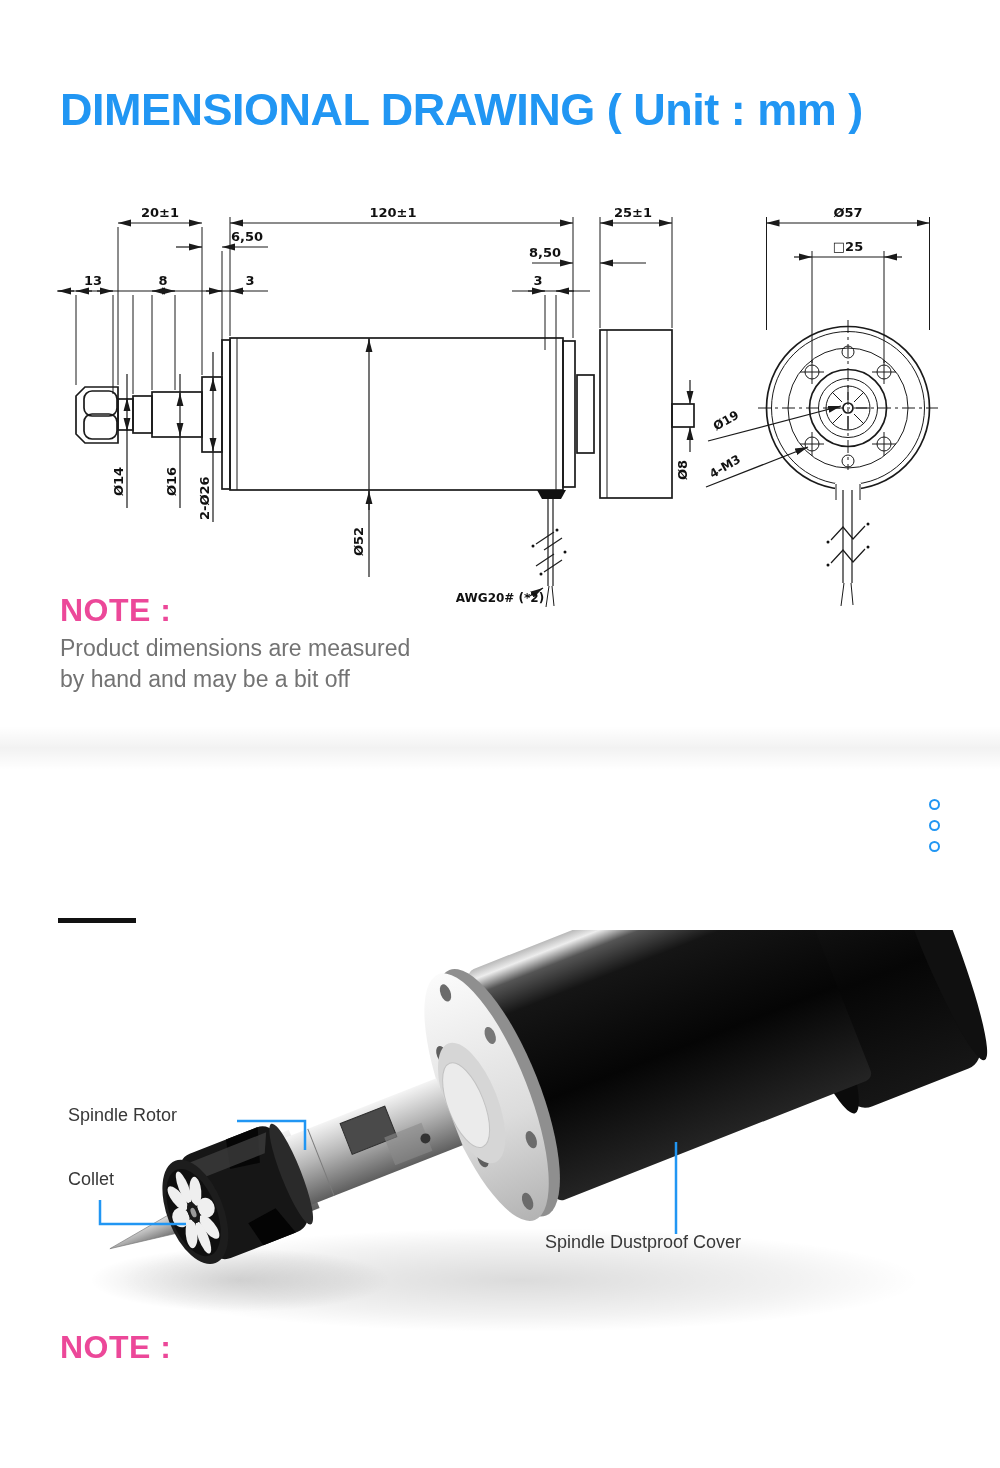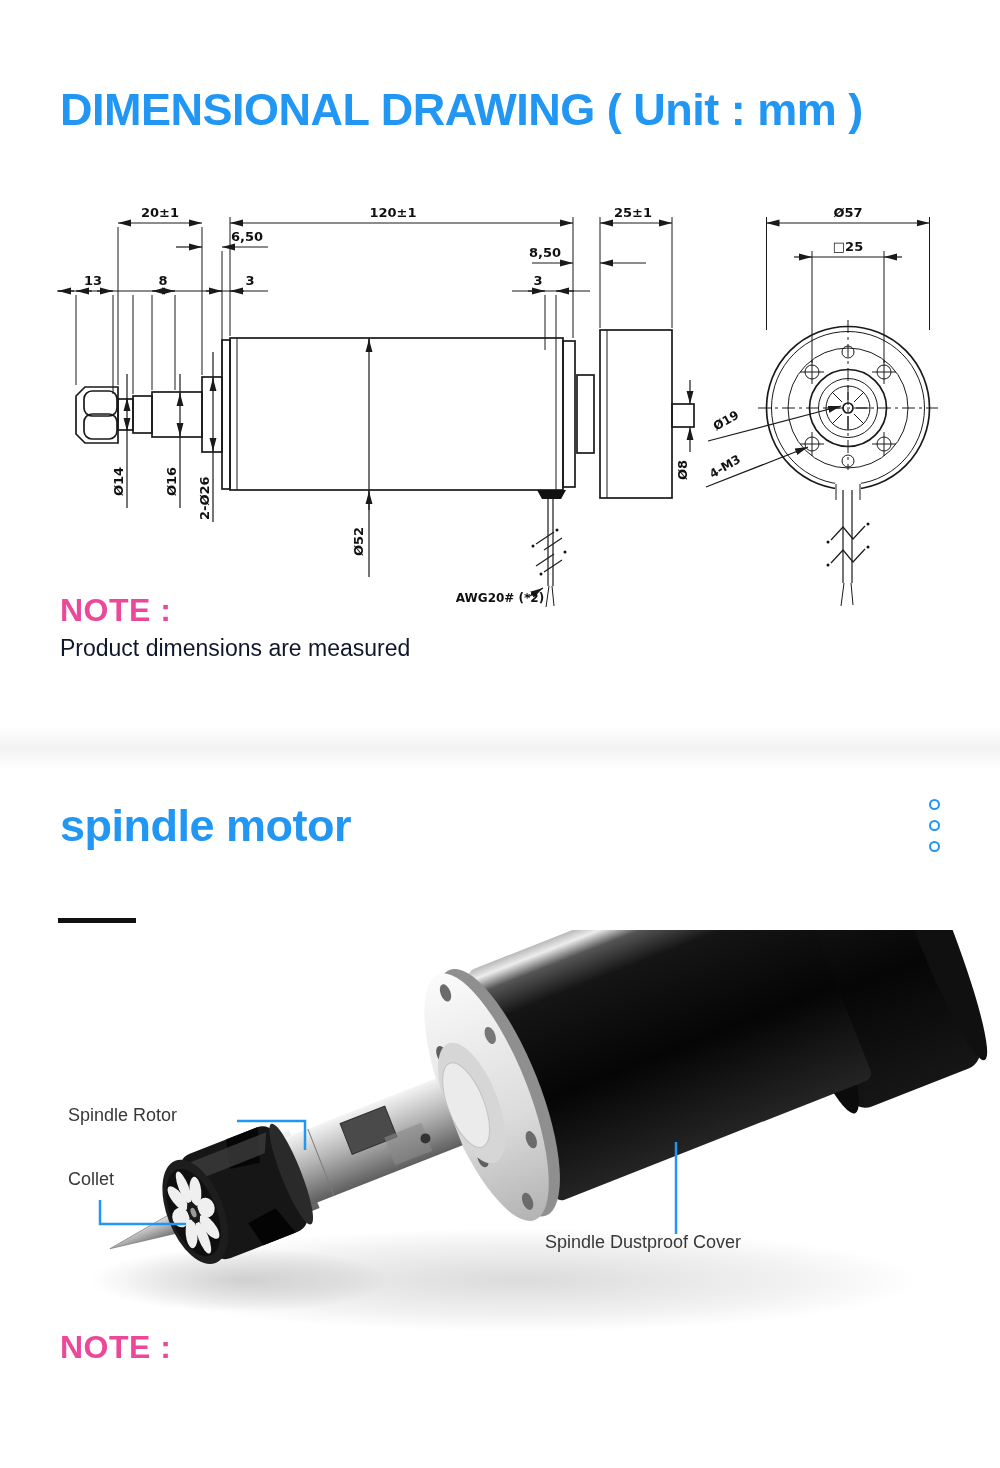--- a/index.html
+++ b/index.html
@@ -2,21 +2,21 @@
 <html><head>
 <meta charset="utf-8">
 <style>
   html,body{margin:0;padding:0;background:#ffffff;}
   .page{position:relative;width:1000px;height:1468px;background:#ffffff;overflow:hidden;
         font-family:"Liberation Sans",sans-serif;}
   .abs{position:absolute;}
   .h1{left:60px;top:84px;font-size:45px;font-weight:700;color:#2196f3;letter-spacing:-0.5px;white-space:nowrap;}
   .h2{left:60px;top:799px;font-size:45px;font-weight:700;color:#2196f3;line-height:53px;letter-spacing:-0.5px;}
   .note-head{font-size:32px;font-weight:700;color:#ec4899;letter-spacing:0.5px;}
-  .note-body{font-size:23px;color:#0f172a;line-height:31px;}
+  .note-body{font-size:23px;color:#737373;line-height:31px;}
   .nh1{left:60px;top:592px;}
   .nb1{left:60px;top:633px;}
   .nh2{left:60px;top:1329px;}
   .nb2{left:60px;top:1368px;}
   .divider{left:0;top:726px;width:1000px;height:44px;
            background:linear-gradient(180deg,rgba(0,0,0,0) 0%,rgba(0,0,0,0.05) 50%,rgba(0,0,0,0) 100%);}
   .dash{left:58px;top:918px;width:78px;height:5px;background:#111;}
   .dots{left:929px;top:799px;display:flex;flex-direction:column;gap:10px;}
   .dot{width:7px;height:7px;border-radius:50%;border:2.5px solid #2196f3;background:#fff;}
   .callout-label{font-size:18px;color:#383838;white-space:nowrap;}
@@ -223,26 +223,26 @@
         <polyline class="dim" points="831,563 843,550 853,562 865,549"></polyline>
         <circle class="blk" cx="828" cy="565" r="1.5"></circle>
           <circle class="blk" cx="868" cy="547" r="1.5"></circle>
       </g>
     </g>
   </svg>
 
   <div class="abs note-head nh1">NOTE :</div>
   <div class="abs note-body nb1">
     <div>Product dimensions are measured</div>
+    <div>by hand and may be a bit off</div>
   </div>
 
   <div class="abs divider"></div>
 
   <div class="abs h2">
-    <div>spindle motor</div>
   </div>
   <div class="abs dots">
     <span class="dot"></span>
     <span class="dot"></span>
     <span class="dot"></span>
   </div>
   <div class="abs dash"></div>
 
   <svg class="abs" style="left:0;top:930px;" width="1000" height="410" viewBox="0 930 1000 410">
     <defs>

